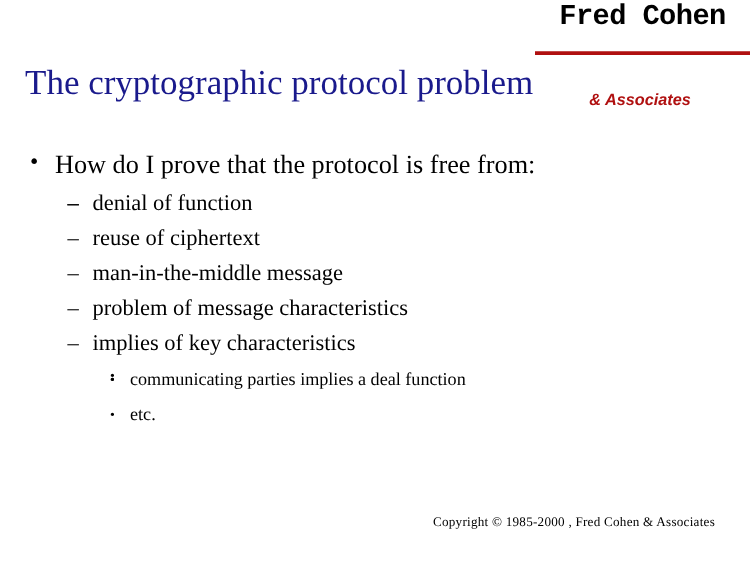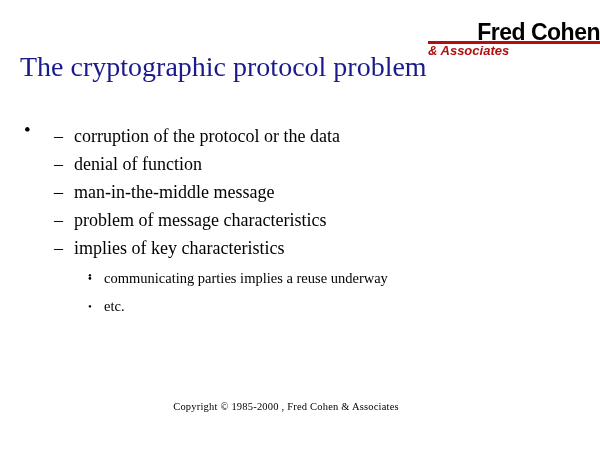--- a/index.html
+++ b/index.html
@@ -18,39 +18,39 @@
   
   .logo {
     position: absolute;
     top: 0;
     right: 0;
     width: 172px;
     height: 44px;
     background: #ffffff;
   }
   .logo-name {
-    font-family: Liberation Sans, sans-serif;
+    font-family: Liberation Mono, monospace;
     font-weight: bold;
     font-size: 23px;
     color: #000000;
     letter-spacing: -0.5px;
-    text-align: right;
+    text-align: center;
     line-height: 24px;
     padding-top: 1px;
-    margin-top: 19px;
   }
   .logo-sub {
     font-family: "Liberation Sans", sans-serif;
     font-weight: bold;
     font-style: italic;
     font-size: 13px;
     color: #b01010;
-    text-align: left;
+    text-align: center;
     line-height: 14px;
     padding-right: 4px;
+    margin-top: 48px;
   }
   .logo-rule {
     width: 100%;
     height: 3px;
     background: #b01010;
     position: absolute;
     bottom: 0;
     left: 0;
   }
 
@@ -114,23 +114,23 @@
     position: absolute;
     left: 2px;
     top: 0;
     font-size: 11px;
   }
 
   
   .footer {
     position: absolute;
     left: 0;
-    top: 400px;
+    top: 412px;
     width: 572px;
-    text-align: center;
+    text-align: right;
     font-family: "Liberation Serif", serif;
     font-size: 10.5px;
     color: #000000;
     line-height: 13px;
   }
   .footer div { letter-spacing: 0.2px; }
 </style>
 </head>
 <body>
 
@@ -139,32 +139,33 @@
   <div class="logo-sub">&amp; Associates</div>
   <div class="logo-rule"></div>
 </div>
 
 <div class="title">The cryptographic protocol problem</div>
 
 <div class="content">
 
   <div class="lvl1">
     <span class="bullet">•</span>
+    <span>How do I prove that the protocol is free from:</span>
   </div>
 
   <div class="lvl2">
     <span class="bullet">–</span>
-    <span>corruption of the protocol or the data</span>
   </div>
   <div class="lvl2">
     <span class="bullet">–</span>
     <span>denial of function</span>
   </div>
   <div class="lvl2">
     <span class="bullet">–</span>
+    <span>reuse of ciphertext</span>
   </div>
   <div class="lvl2">
     <span class="bullet">–</span>
     <span>man-in-the-middle message</span>
   </div>
   <div class="lvl2">
     <span class="bullet">–</span>
     <span>problem of message characteristics</span>
   </div>
   <div class="lvl2">
@@ -173,21 +174,21 @@
   </div>
 
   <div class="lvl3">
     <span class="bullet">•</span>
   </div>
   <div class="lvl3">
     <span class="bullet">•</span>
   </div>
   <div class="lvl3">
     <span class="bullet">•</span>
-    <span>communicating parties implies a reuse underway</span>
+    <span>communicating parties implies a deal function</span>
   </div>
   <div class="lvl3">
     <span class="bullet">•</span>
     <span>etc.</span>
   </div>
 
 </div>
 
 <div class="footer">
   <div>Copyright © 1985-2000 , Fred Cohen &amp; Associates</div>

